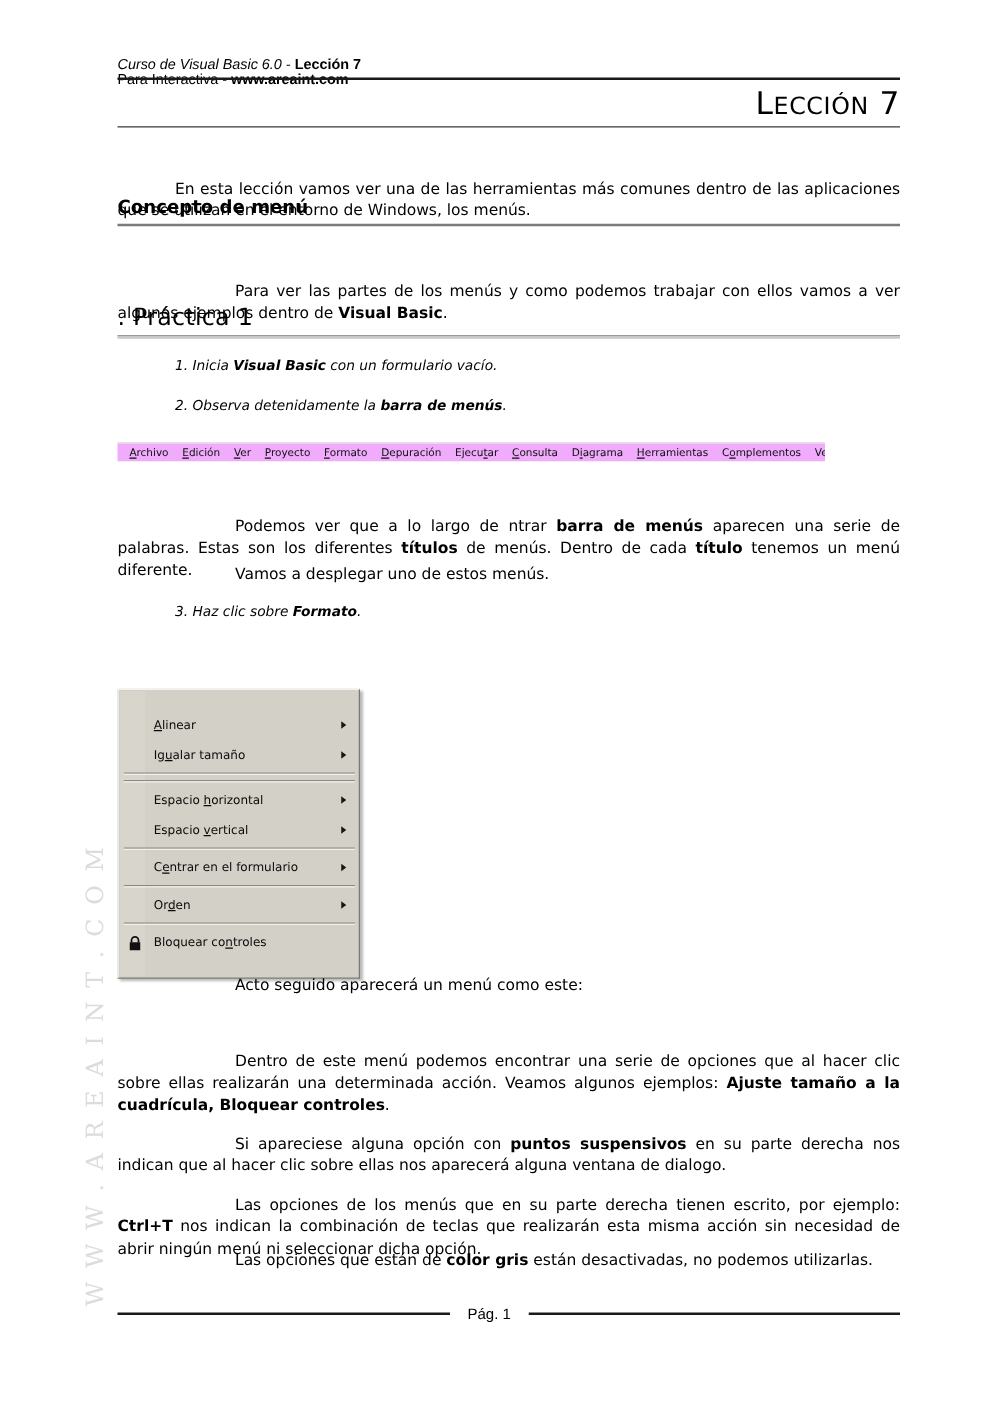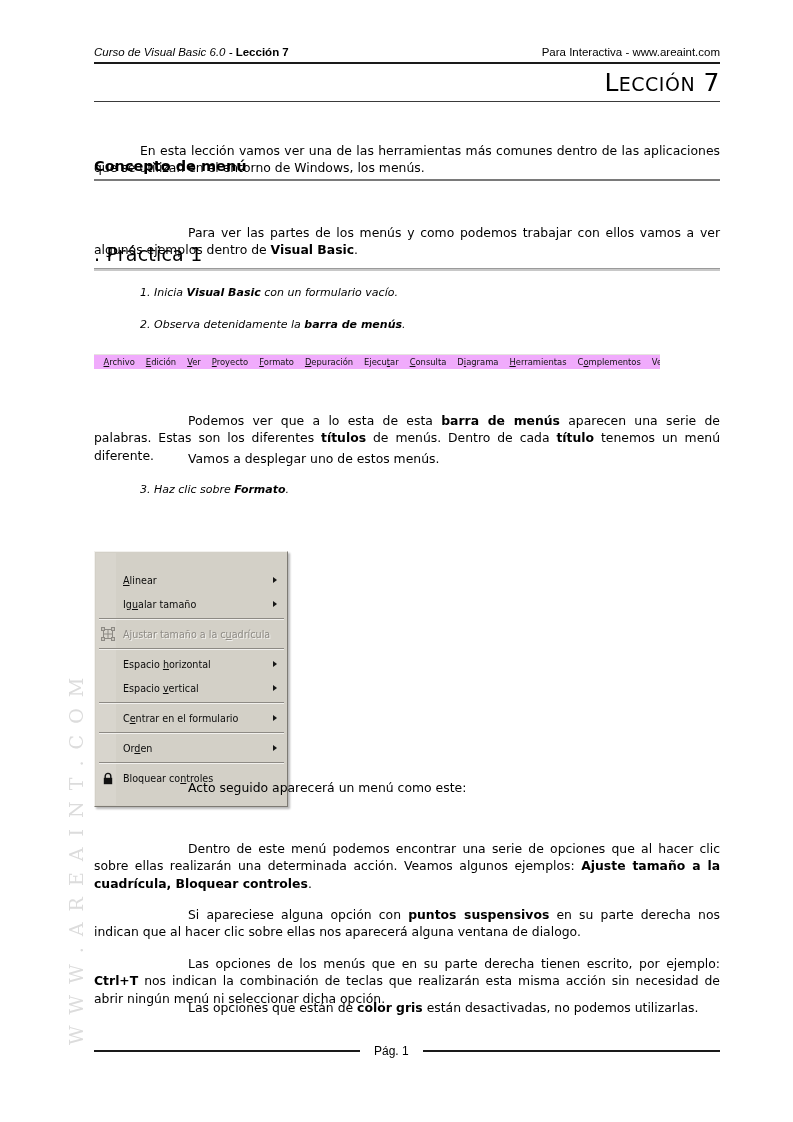--- a/index.html
+++ b/index.html
@@ -44,24 +44,25 @@
   .header {
     position: absolute;
     left: 94px;
     top: 46px;
     width: 626px;
     display: flex;
     justify-content: space-between;
     align-items: baseline;
     font-size: 11.5px;
     font-family: "Liberation Sans", sans-serif;
+    flex-direction: column;
   }
   .header .left { font-style: italic; }
   .header .left b { font-style: normal; }
-  .header .right b { font-weight: normal; }
+  .header .right b { font-weight: bold; }
 
   .rule-thick {
     position: absolute;
     left: 94px;
     width: 626px;
     height: 2px;
     background: #1a1a1a;
   }
   .rule-thin {
     position: absolute;
@@ -271,51 +272,37 @@
       <div class="mi"><u>F</u>ormato</div>
       <div class="mi"><u>D</u>epuración</div>
       <div class="mi">Ejecu<u>t</u>ar</div>
       <div class="mi"><u>C</u>onsulta</div>
       <div class="mi">D<u>i</u>agrama</div>
       <div class="mi"><u>H</u>erramientas</div>
       <div class="mi">C<u>o</u>mplementos</div>
       <div class="mi">Vetana</div>
     </div>
 
-  <div class="para jfull" style="left:94px; top:384px; width:626px;"><span class="indent-lg"></span><span>Podemos ver que a lo esta de esta </span><b>barra de menús</b><span> aparecen una serie de palabras. Estas son los diferentes </span><b>títulos</b><span> de menús. Dentro de cada </span><b>título</b><span> tenemos un menú diferente.</span></div>
+  <div class="para jfull" style="left:94px; top:384px; width:626px;"><span class="indent-lg"></span><span>Podemos ver que a lo largo de ntrar </span><b>barra de menús</b><span> aparecen una serie de palabras. Estas son los diferentes </span><b>títulos</b><span> de menús. Dentro de cada </span><b>título</b><span> tenemos un menú diferente.</span></div>
 
   <div class="para" style="left:94px; top:450px; width:626px;"><span class="indent-lg"></span><span>Vamos a desplegar uno de estos menús.</span></div>
 
   <div class="step" style="left:140px; top:483px;"><span>3. Haz clic sobre </span><b>Formato</b><span>.</span></div>
 
   <div class="vb-menu" id="vb-menu">
     <div class="gutter"></div>
   <div class="row">
         <span class="label"><u>A</u>linear</span>
         <span class="arrow"></span>
       </div>
       <div class="row">
         <span class="label">Ig<u>u</u>alar tamaño</span>
         <span class="arrow"></span>
       </div>
       <div class="sep"></div>
-      <div class="row disabled">
-        <span class="ico">
-          <svg width="14" height="14" viewBox="0 0 14 14">
-            <rect x="2.5" y="2.5" width="9" height="9" fill="none" stroke="#8d8a84" stroke-width="1"></rect>
-            <line x1="7" y1="2.5" x2="7" y2="11.5" stroke="#8d8a84" stroke-width="1"></line>
-            <line x1="2.5" y1="7" x2="11.5" y2="7" stroke="#8d8a84" stroke-width="1"></line>
-            <rect x="0.5" y="0.5" width="3" height="3" fill="#c8c5bd" stroke="#8d8a84" stroke-width="1"></rect>
-            <rect x="10.5" y="0.5" width="3" height="3" fill="#c8c5bd" stroke="#8d8a84" stroke-width="1"></rect>
-            <rect x="0.5" y="10.5" width="3" height="3" fill="#c8c5bd" stroke="#8d8a84" stroke-width="1"></rect>
-            <rect x="10.5" y="10.5" width="3" height="3" fill="#c8c5bd" stroke="#8d8a84" stroke-width="1"></rect>
-          </svg>
-        </span>
-        <span class="label">Ajustar tamaño a la c<u>u</u>adrícula</span>
-      </div>
       <div class="sep"></div>
       <div class="row">
         <span class="label">Espacio <u>h</u>orizontal</span>
         <span class="arrow"></span>
       </div>
       <div class="row">
         <span class="label">Espacio <u>v</u>ertical</span>
         <span class="arrow"></span>
       </div>
       <div class="sep"></div>

